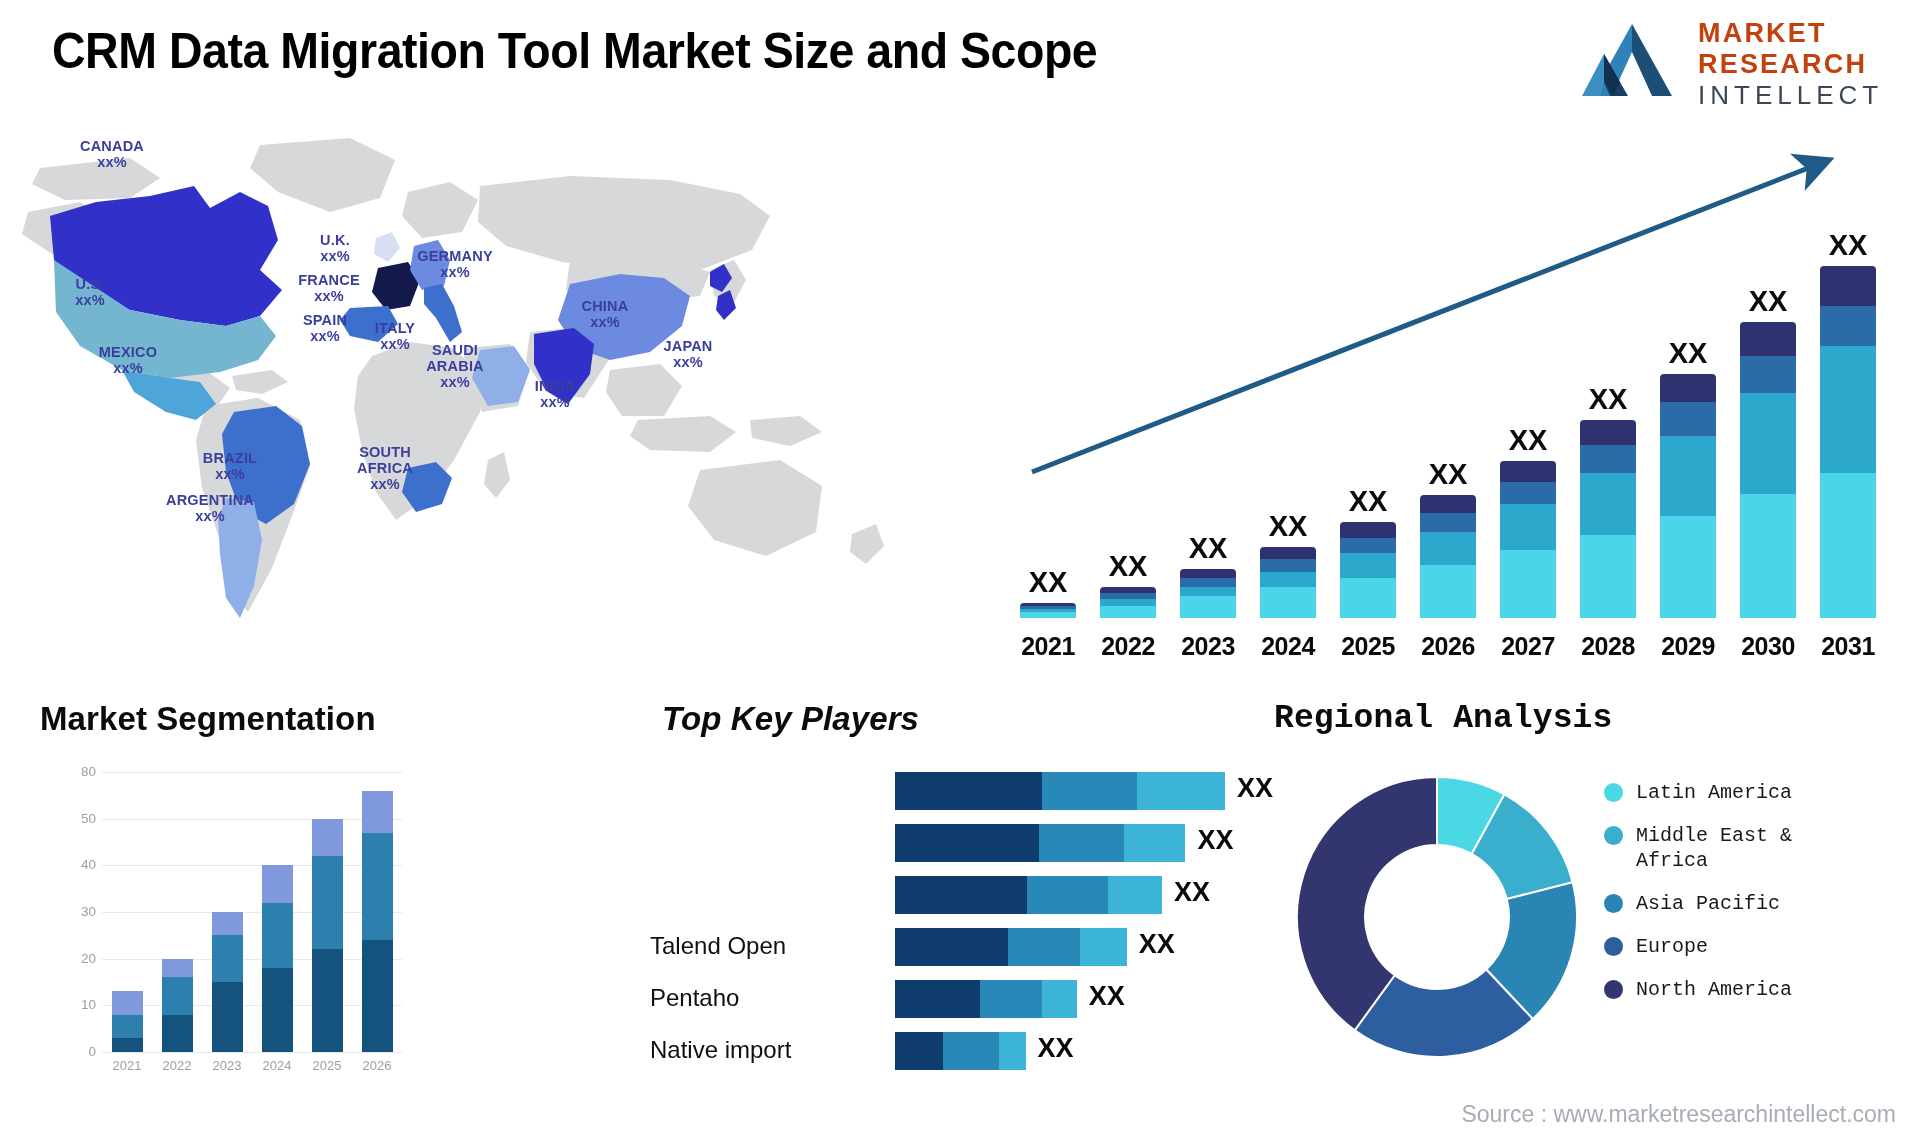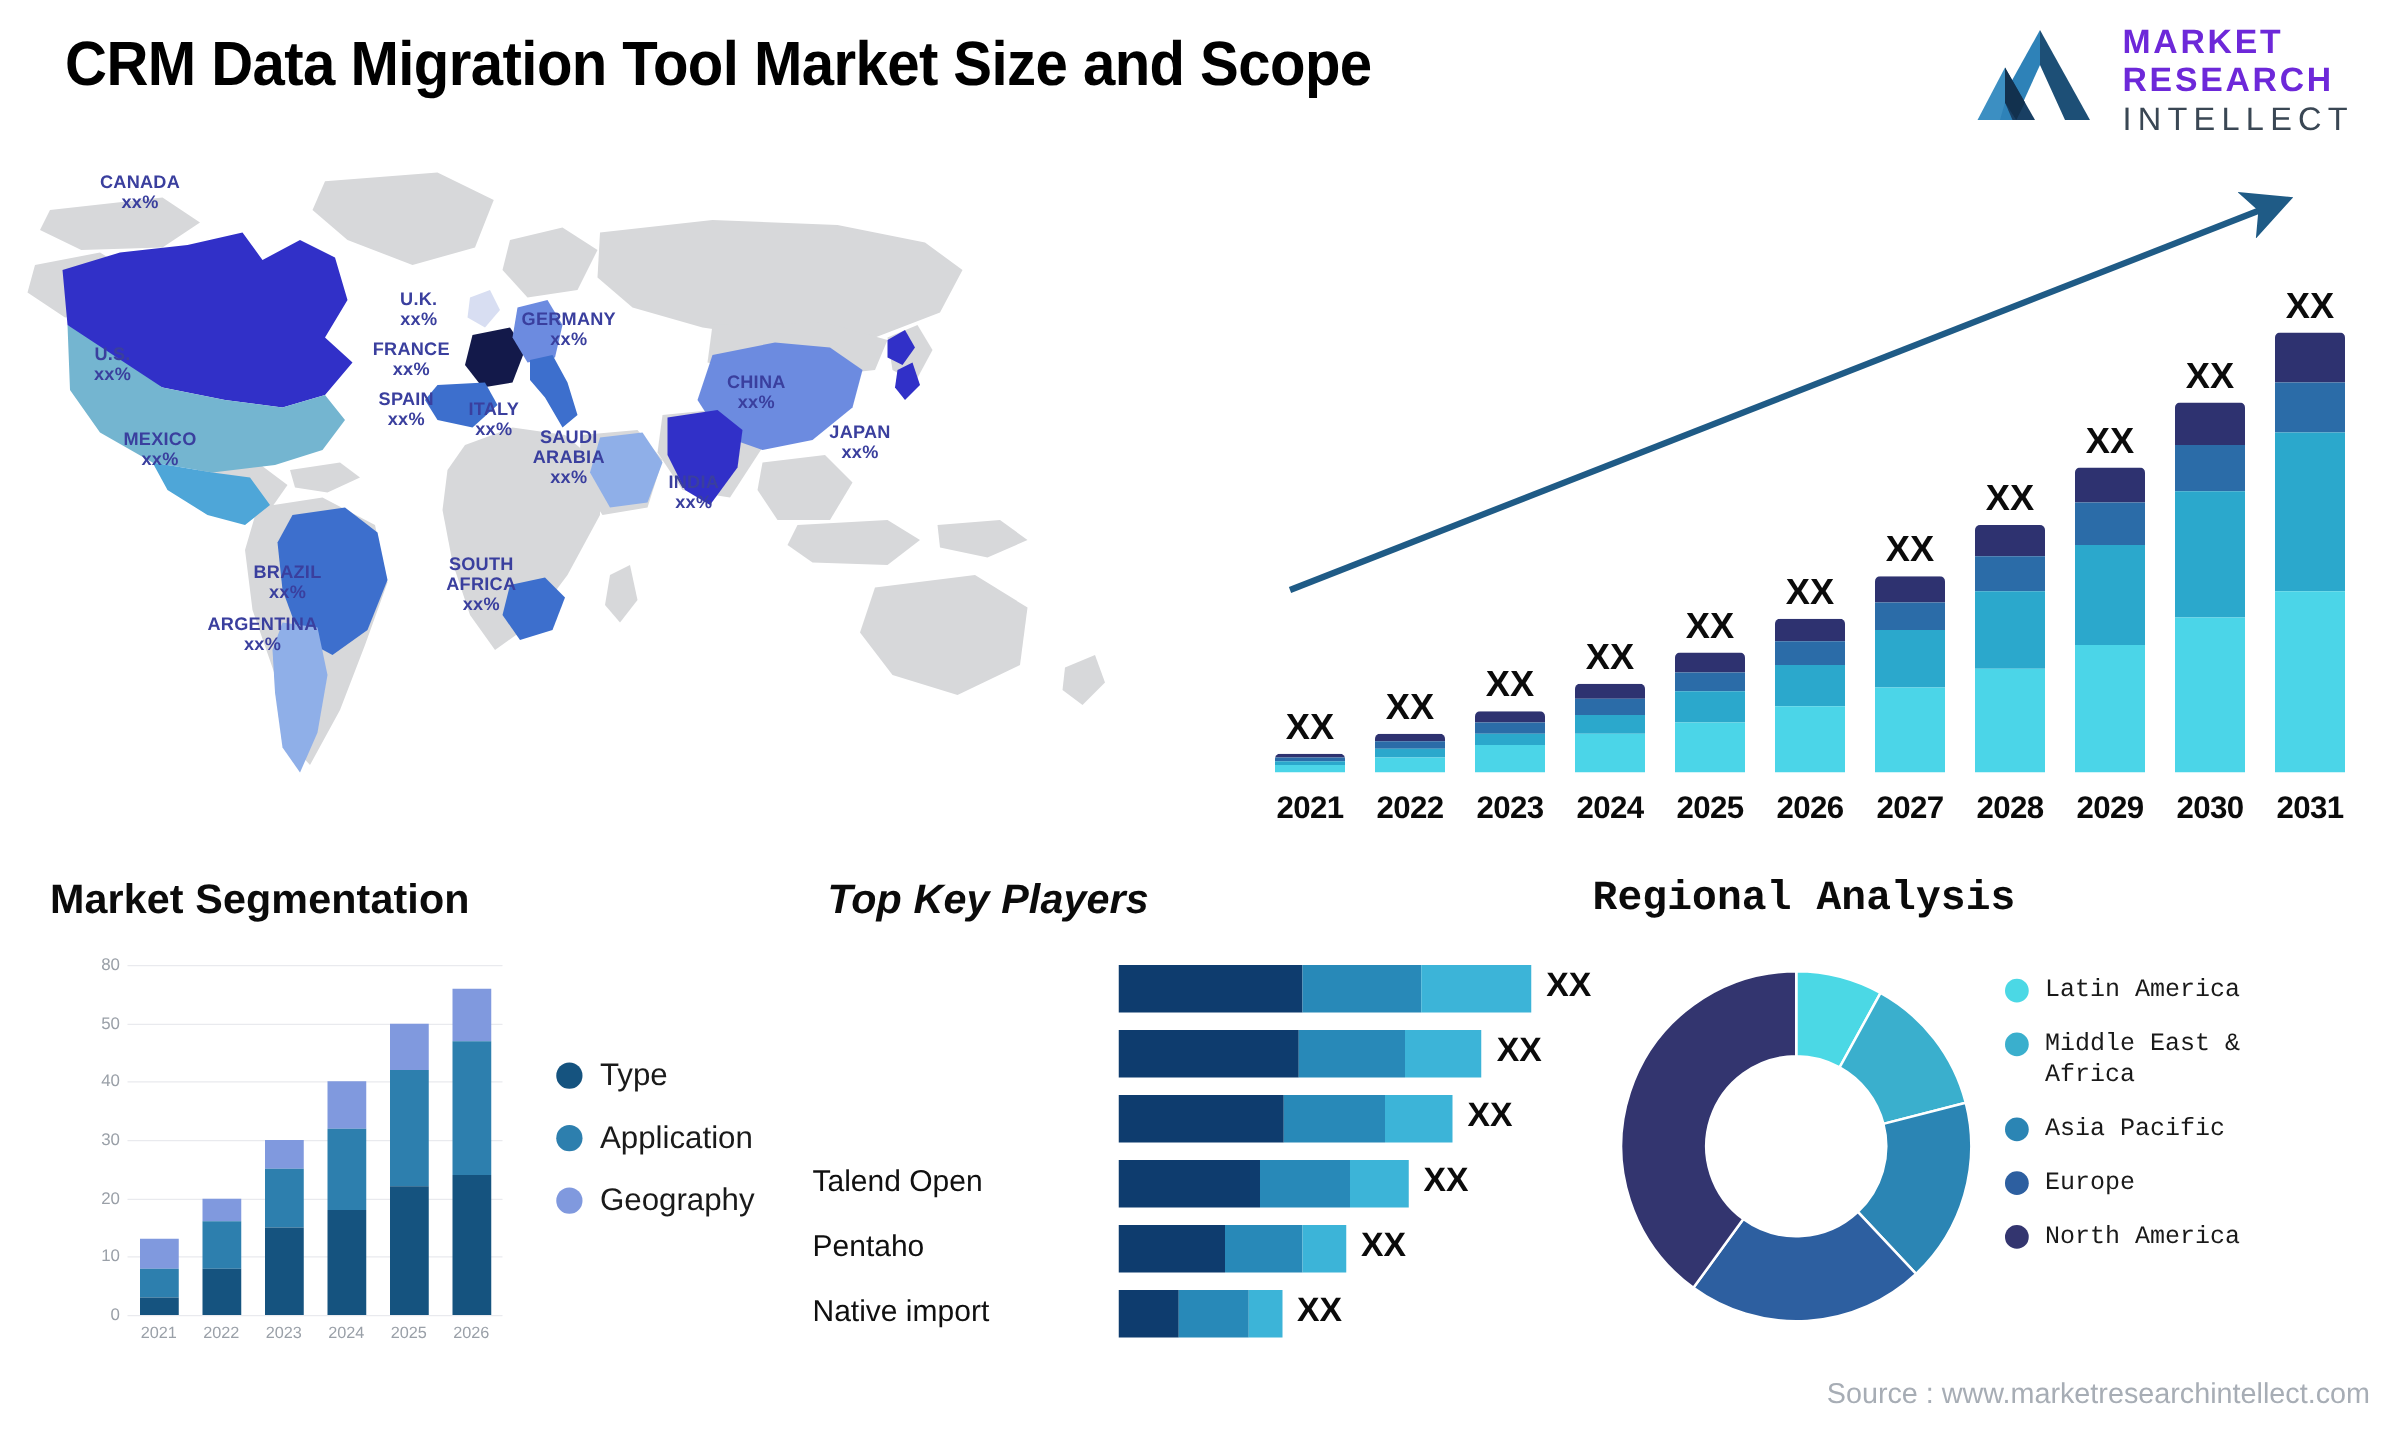--- a/index.html
+++ b/index.html
@@ -10,21 +10,21 @@
   #header { position:absolute; left:0; top:0; width:1920px; height:120px;padding-left:20px; }
   #page-title {
     position:absolute; left:52px; top:22px;
     font-size:50px; font-weight:700; color:#000000;
     letter-spacing:-0.5px; transform:scaleX(0.93); transform-origin:left center;
     white-space:nowrap;
   }
   #logo { position:absolute; right:24px; top:14px; width:316px; height:92px; }
   #logo-mark { position:absolute; left:0; top:6px; width:110px; height:80px; }
   #logo-text { position:absolute; left:118px; top:4px; width:200px; }
-  .logo-line1, .logo-line2 { font-size:27px; font-weight:700; color:#6d28d9; letter-spacing:2.2px; line-height:31px; }
+  .logo-line1, .logo-line2 { font-size:27px; font-weight:700; color:#c2410c; letter-spacing:2.2px; line-height:31px; }
   .logo-line3 { font-size:26px; font-weight:400; color:#3A4754; letter-spacing:5.0px; line-height:30px; }
 
   
   #map-panel { position:absolute; left:10px; top:120px; width:960px; height:560px; }
   #map-svg { position:absolute; left:0; top:0; }
   .map-label {
     position:absolute; color:#3A3F9E; font-weight:700; font-size:14.5px;
     line-height:16px; text-align:center; white-space:pre-line; letter-spacing:0.2px;
   }
 
@@ -353,34 +353,20 @@
         <div class="seg-seg" style="height: 16%; background: rgb(128, 153, 222);"></div>
       </div>
       <div class="seg-xtick" style="left: 199px;">2025</div>
       <div class="seg-bar" style="left: 259.5px; height: 261.333px;">
         <div class="seg-seg" style="height: 42.8571%; background: rgb(21, 83, 127);"></div>
         <div class="seg-seg" style="height: 41.0714%; background: rgb(45, 127, 174);"></div>
         <div class="seg-seg" style="height: 16.0714%; background: rgb(128, 153, 222);"></div>
       </div>
       <div class="seg-xtick" style="left: 249px;">2026</div>
     </div>
-  <div class="seg-legend">
-      <div class="seg-leg-row">
-        <span class="seg-dot" style="background: rgb(21, 83, 127);"></span>
-        <span class="seg-leg-label">Type</span>
-      </div>
-      <div class="seg-leg-row">
-        <span class="seg-dot" style="background: rgb(45, 127, 174);"></span>
-        <span class="seg-leg-label">Application</span>
-      </div>
-      <div class="seg-leg-row">
-        <span class="seg-dot" style="background: rgb(128, 153, 222);"></span>
-        <span class="seg-leg-label">Geography</span>
-      </div>
-    </div>
 </div>
 
 <div id="players-panel">
   <div class="section-title" style="left:22px;top:0;font-style:italic;">Top Key Players</div>
   <div id="players-rows">
       <div class="pl-row" style="top: 72px;">
         <div class="pl-bar" style="width: 330px;">
           <div class="pl-seg" style="width: 44.4444%; background: rgb(14, 60, 110);"></div>
           <div class="pl-seg" style="width: 28.8889%; background: rgb(40, 137, 184);"></div>
           <div class="pl-seg" style="width: 26.6667%; background: rgb(60, 180, 216);"></div>

